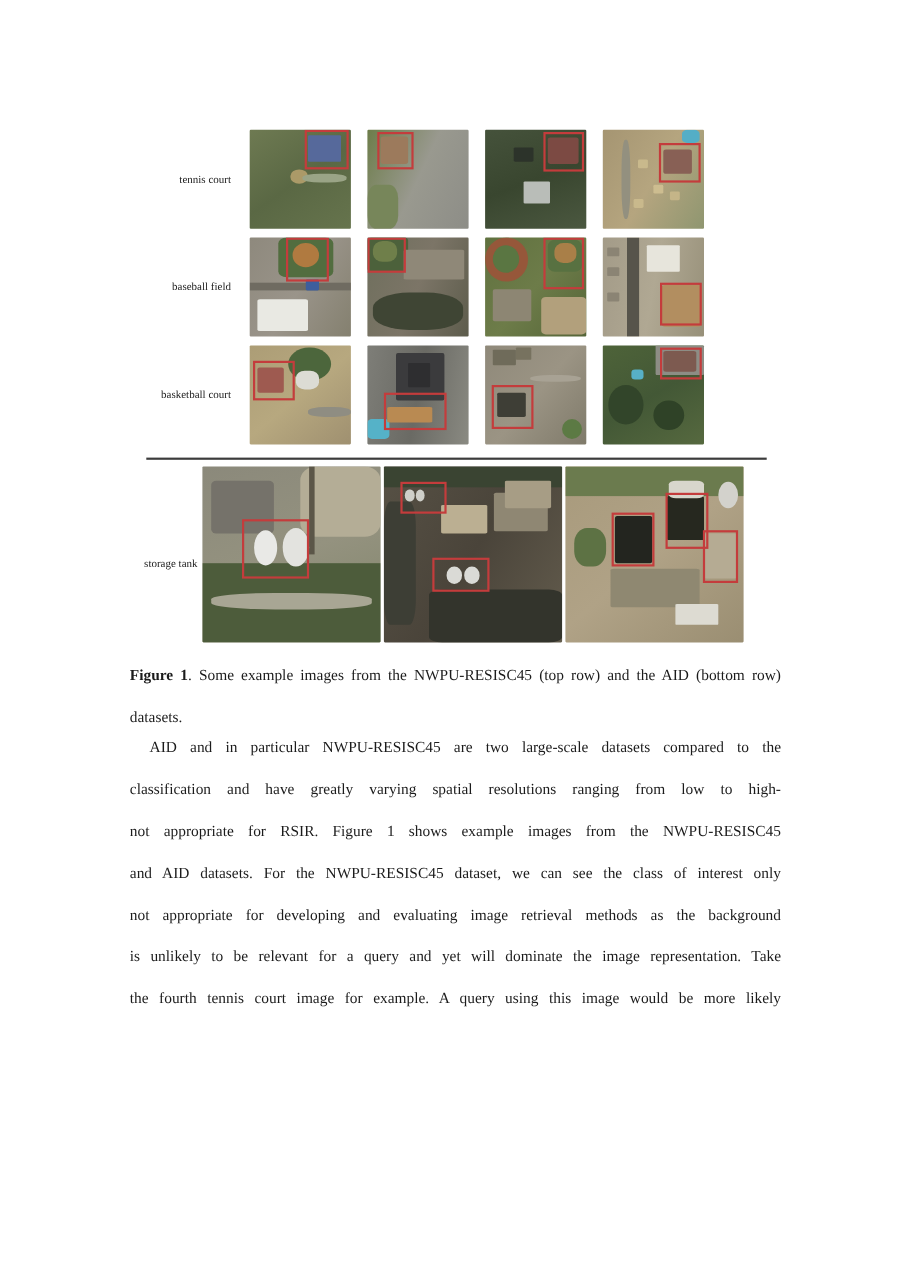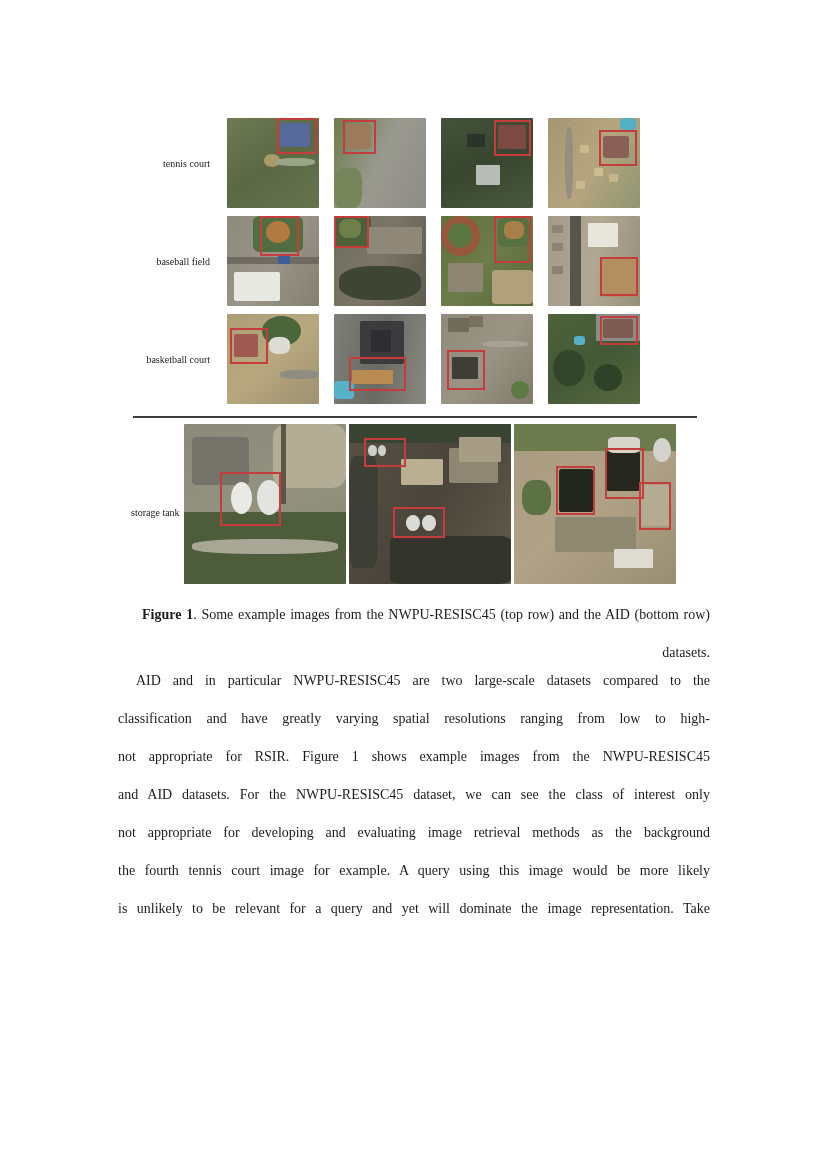--- a/index.html
+++ b/index.html
@@ -14,23 +14,23 @@
   .sat{position:relative;overflow:hidden;border-radius:1px;}
   .sat.small{width:92px;height:90px;}
   .sat.wide{width:162px;height:160px;}
   .patch{position:absolute;}
   .redbox{position:absolute;border:2px solid #c43c3c;box-sizing:border-box;background:transparent;}
   .separator{position:absolute;left:133px;top:416px;width:564px;height:2px;background:#3c3c3c;}
   .bottom-row{position:absolute;left:184px;top:424px;display:flex;gap:3px;}
   .bottom-label{position:absolute;left:131px;top:507px;font-size:10px;color:#222;white-space:nowrap;}
   
   .caption{position:absolute;left:118px;top:596px;width:592px;font-size:14px;line-height:38px;}
-  .cap-line1{text-align:justify;text-align-last:justify;margin-left:24px;}
+  .cap-line1{text-align:justify;text-align-last:justify;}
   .cap-line1 b{font-weight:bold;}
-  .cap-line2{text-align:right;}
+  .cap-line2{text-align:left;}
   
   .paragraph{position:absolute;left:118px;top:662px;width:592px;font-size:14px;}
   .text-line{height:38px;line-height:38px;text-align:justify;text-align-last:justify;white-space:nowrap;}
   .text-line.indent{padding-left:18px;box-sizing:border-box;}
 </style>
 </head>
 <body>
 
 <div class="page">
 
@@ -184,17 +184,17 @@
     <div class="cap-line1"><b>Figure 1</b><span>. Some example images from the NWPU-RESISC45 (top row) and the AID (bottom row)</span></div>
     <div class="cap-line2">datasets.</div>
   </div>
 
   <div class="paragraph" id="paragraph">
       <div class="text-line indent">AID and in particular NWPU-RESISC45 are two large-scale datasets compared to the</div>
       <div class="text-line">classification and have greatly varying spatial resolutions ranging from low to high-</div>
       <div class="text-line">not appropriate for RSIR. Figure 1 shows example images from the NWPU-RESISC45</div>
       <div class="text-line">and AID datasets. For the NWPU-RESISC45 dataset, we can see the class of interest only</div>
       <div class="text-line">not appropriate for developing and evaluating image retrieval methods as the background</div>
+      <div class="text-line">is unlikely to be relevant for a query and yet will dominate the image representation. Take</div>
       <div class="text-line">the fourth tennis court image for example. A query using this image would be more likely</div>
-      <div class="text-line">is unlikely to be relevant for a query and yet will dominate the image representation. Take</div>
     </div>
 
 </div>
 
 </body></html>

